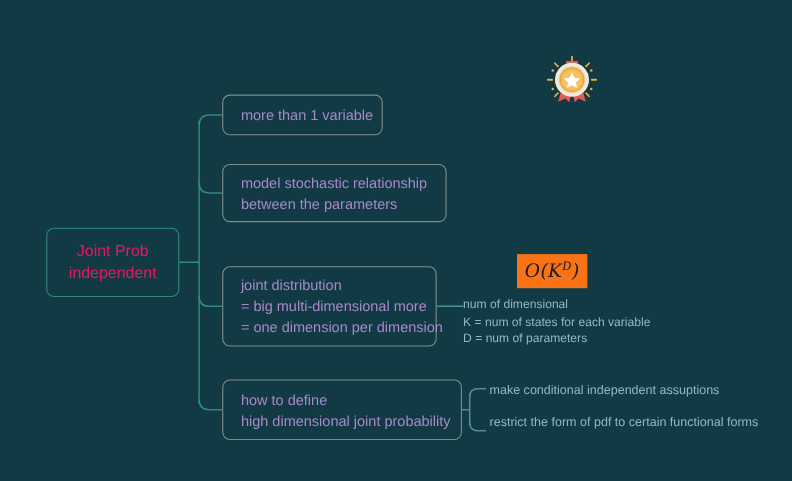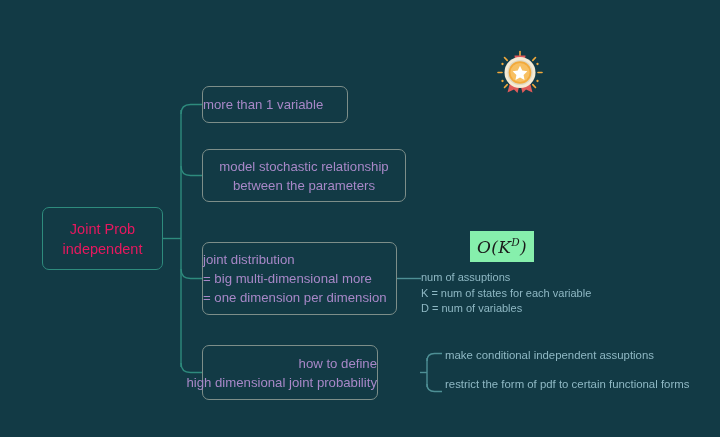--- a/index.html
+++ b/index.html
@@ -52,31 +52,32 @@
     text-align: center;
   }
   #root-node .line {
     color: #e8185f;
     font-size: 14.5px;
     line-height: 20px;
   }
 
   .child-node {
     border: 1.3px solid #7d8e89;
+    padding-left: 16px;
   }
   .child-node .line {
     color: #a888c8;
     font-size: 13.2px;
     line-height: 19px;
   }
 
   #child-node-0 { left: 202px; top: 86px;  width: 146px; height: 37px; }
-  #child-node-1 { left: 202px; top: 149px; width: 204px; height: 53px; text-align: center; }
+  #child-node-1 { left: 202px; top: 149px; width: 204px; height: 53px; }
   #child-node-2 { left: 202px; top: 242px; width: 195px; height: 73px; }
-  #child-node-3 { left: 202px; top: 345px; width: 176px; height: 55px; align-items: flex-end; }
+  #child-node-3 { left: 202px; top: 345px; width: 218px; height: 55px; }
 
   
   #params-legend {
     position: absolute;
     left: 421px;
     top: 270px;
     width: 250px;
   }
   #params-legend .line {
     color: #8fb8c4;
@@ -85,21 +86,21 @@
     white-space: pre;
   }
 
   
   #formula-box {
     position: absolute;
     left: 470px;
     top: 231px;
     width: 64px;
     height: 31px;
-    background: #86efac;
+    background: #f97316;
     display: flex;
     align-items: center;
     justify-content: center;
   }
   #formula-box .formula-text {
     font-family: "DejaVu Serif", serif;
     font-style: italic;
     font-size: 17px;
     color: #1a1a1a;
     letter-spacing: 0.3px;
@@ -178,23 +179,23 @@
   <div class="node child-node" id="child-node-3">
     <div class="line">how to define</div>
     <div class="line">high dimensional joint probability</div>
   </div>
 
   <div id="formula-box">
     <span class="formula-text"><span>O(K</span><sup>D</sup><span>)</span></span>
   </div>
 
   <div id="params-legend">
-    <div class="line">num of assuptions</div>
+    <div class="line">num of dimensional</div>
     <div class="line">K = num of states for each variable</div>
-    <div class="line">D = num of variables</div>
+    <div class="line">D = num of parameters</div>
   </div>
 
   <div class="leaf-label" id="leaf-label-0">make conditional independent assuptions</div>
   <div class="leaf-label" id="leaf-label-1">restrict the form of pdf to certain functional forms</div>
 
   <svg id="medal-icon" viewBox="0 0 52 50">
 
     <g stroke="#f2a93b" stroke-width="1.6" stroke-linecap="round">
       <line x1="26" y1="3.5" x2="26" y2="7.5"></line>
       <line x1="10.5" y1="9.5" x2="13.2" y2="12.4"></line>

